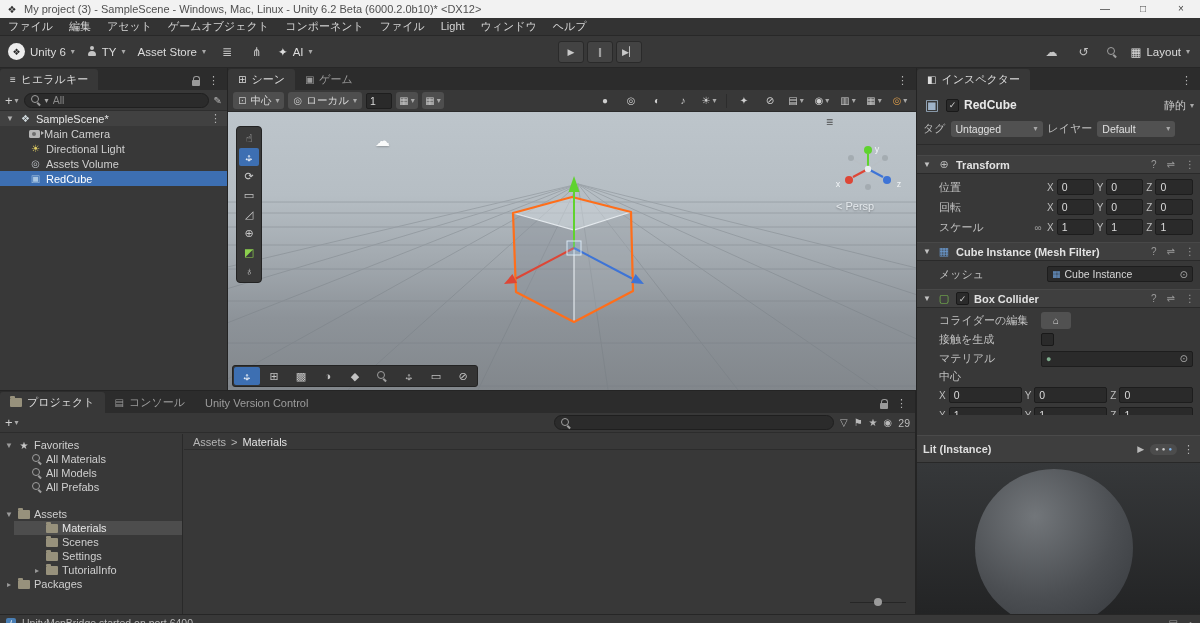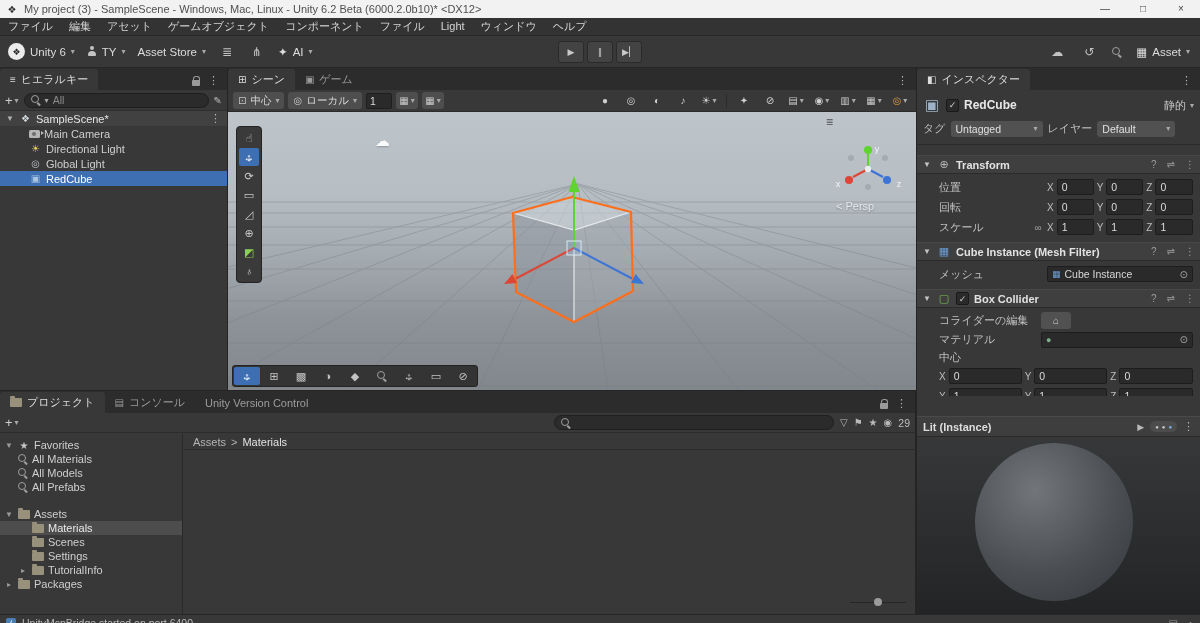--- a/index.html
+++ b/index.html
@@ -124,21 +124,21 @@
   .project{left:0;top:390px;width:916px;height:224px;border-right:1px solid #242424;border-top:1px solid #242424;}
   .ptoolbar{height:20px;display:flex;align-items:center;gap:6px;padding:0 5px;border-bottom:1px solid #2c2c2c;}
   .ptoolbar .searchbox{flex:0 0 280px;margin-left:auto;}
   .pt-ico{font-size:10px;color:#b9b9b9;}
   .pcount{font-size:10.5px;color:#bcbcbc;}
   .pbody{position:absolute;left:0;top:43px;width:916px;height:181px;}
   .ptree{position:absolute;left:0;top:0;width:183px;height:100%;border-right:1px solid #292929;
          padding-top:4px;font-size:11px;color:#cfcfcf;}
   .prow{height:14px;display:flex;align-items:center;gap:4px;padding-left:4px;}
   .prow .fold{width:10px;font-size:8px;color:#9a9a9a;text-align:center;flex:0 0 auto;}
-  .prow.child{padding-left:18px;}
+  .prow.child{padding-left:18px;margin-left:14px;}
   .prow.selected{background:#4d4d4d;color:#e8e8e8;}
   .prow .sico{font-size:10px;color:#c8c8c8;width:12px;text-align:center;flex:0 0 auto;}
   .pgap{height:13px;}
   .pcontent{position:absolute;left:184px;top:0;right:0;height:100%;}
   .pcrumb{height:16px;display:flex;align-items:center;gap:5px;padding:0 9px;font-size:11px;color:#b5b5b5;
           border-bottom:1px solid #2c2c2c;}
   .crumb-cur{color:#e2e2e2;}
   .pgrid{position:relative;height:calc(100% - 16px);}
   .asset{position:absolute;left:14px;top:10px;width:66px;display:flex;flex-direction:column;align-items:center;}
   .asset-thumb{width:46px;height:46px;border-radius:50%;
@@ -181,21 +181,21 @@
   .crow{display:flex;align-items:center;height:17px;}
   .rlabel{width:102px;font-size:11px;color:#c2c2c2;flex:0 0 auto;}
   .objfield{flex:1;height:16px;background:#2a2a2a;border:1px solid #1d1d1d;border-radius:2px;display:flex;
             align-items:center;gap:4px;padding:0 4px;font-size:10.5px;color:#d6d6d6;min-width:0;}
   .objfield .ficon{font-size:9px;}
   .objfield .picker{margin-left:auto;color:#a8a8a8;font-size:10px;}
   .flabel{height:15px;font-size:11px;color:#c2c2c2;display:flex;align-items:center;}
   .sizeclip{height:9px;overflow:hidden;}
   .editbtn{width:30px;height:17px;background:#515151;border-radius:3px;display:flex;align-items:center;
            justify-content:center;font-size:10px;color:#d8d8d8;}
-  .pvhead{height:21px;background:#3e3e3e;border-top:1px solid #4a4a4a;border-bottom:1px solid #282828;
+  .pvhead{height:28px;background:#3e3e3e;border-top:1px solid #4a4a4a;border-bottom:1px solid #282828;
           display:flex;align-items:center;padding:0 6px;gap:6px;margin-top:14px;}
   .pvtitle{font-size:11px;font-weight:bold;color:#dedede;flex:1;}
   .pvico{font-size:9px;color:#b9b9b9;}
   .pvpill{height:11px;border-radius:6px;background:#4c4c4c;display:flex;align-items:center;gap:3px;
           padding:0 5px;font-size:6px;color:#c9c9c9;}
   .preview{flex:1;background:linear-gradient(180deg,#36383a,#232425);position:relative;overflow:hidden;}
   .sphere{position:absolute;left:58px;top:6px;width:158px;height:158px;border-radius:50%;
           background:radial-gradient(circle at 38% 30%,#72767a,#4b4e52 55%,#33363a 100%);}
 
   
@@ -267,21 +267,21 @@
       <div class="play-btn">
           <span>▶▏</span>
         </div>
     </div>
     <div class="tb-right">
       <span class="tb-iconbtn">☁</span>
       <span class="tb-iconbtn">↺</span>
       <span class="i-mag"></span>
       <div class="tchip">
         <span>▦</span>
-        <span>Asset</span>
+        <span>Layout</span>
         <span class="caret">▾</span>
       </div>
     </div>
   </div>
 
   <div class="panel hierarchy">
     <div class="tabbar">
       <div class="tab active">
         <span class="ticon">≡</span>
         <span>ヒエラルキー</span>
@@ -313,21 +313,21 @@
       <div class="trow child">
         <span class="i-cam"></span>
         <span>Main Camera</span>
       </div>
       <div class="trow child">
         <span class="iico" style="color:#e3cf63">☀</span>
         <span>Directional Light</span>
       </div>
       <div class="trow child">
         <span class="iico" style="color:#b9bec3">◎</span>
-        <span>Global Light</span>
+        <span>Assets Volume</span>
       </div>
       <div class="trow child selected">
         <span class="iico" style="color:#a8c6e2">▣</span>
         <span>RedCube</span>
       </div>
     </div>
   </div>
 
   <div class="panel scene">
     <div class="tabbar">
@@ -767,20 +767,24 @@
         <span class="hico">⋮</span>
       </div>
       <div class="cbody">
         <div class="crow">
           <span class="rlabel">コライダーの編集</span>
           <div class="editbtn">
               <span>⌂</span>
             </div>
         </div>
         <div class="crow">
+          <span class="rlabel">接触を生成</span>
+          <span class="ucheck"></span>
+        </div>
+        <div class="crow">
           <span class="rlabel">マテリアル</span>
           <div class="objfield">
             <span class="ficon" style="color:#7fae8e">●</span>
             <span class="picker">⊙</span>
           </div>
         </div>
         <div class="flabel">中心</div>
         <div class="vrow">
           <span class="axis">
               <span class="axl">X</span>

